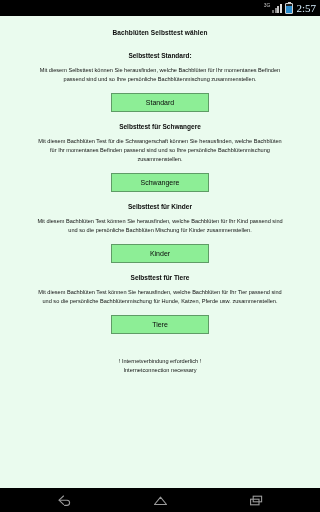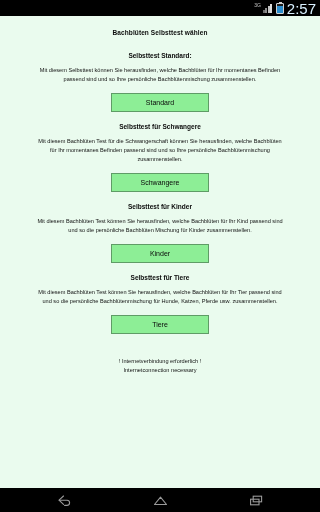--- a/index.html
+++ b/index.html
@@ -75,24 +75,25 @@
     background: #cfcfcf;
   }
   .battery:after {
     content: "";
     position: absolute;
     left: 0; right: 0; top: 0;
     height: 2px;
     background: #1b1b1b;
   }
   #clock {
-    font-size: 15px;
+    font-size: 11px;
     color: #d8f0ff;
     line-height: 1;
     letter-spacing: 0px;
+    font-family: Liberation Serif, serif;
   }
 
   
   #app {
     position: absolute;
     top: 16px; left: 0;
     width: 320px;
     height: 472px;
     background: #EAFBEE;
     overflow: hidden;

